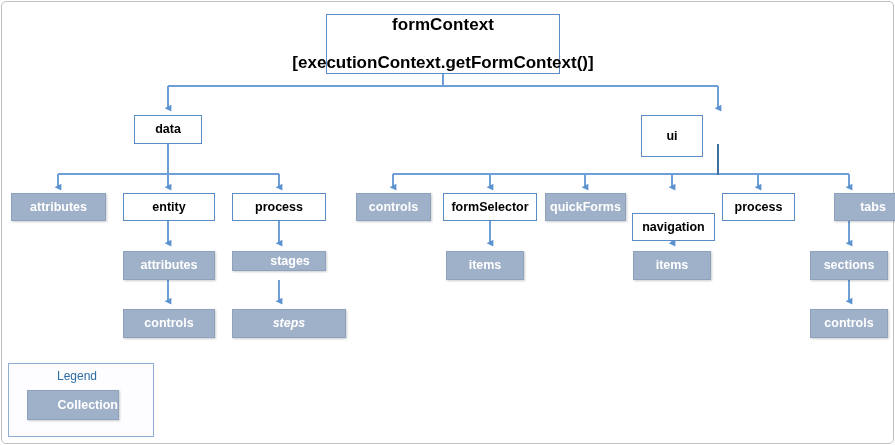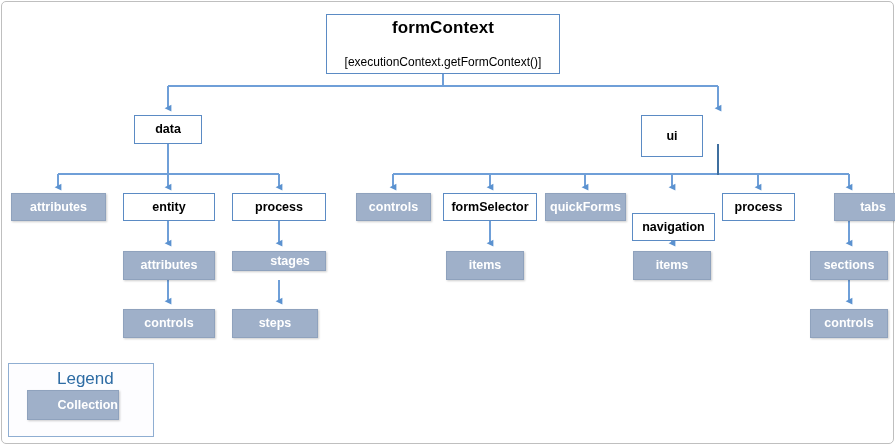--- a/index.html
+++ b/index.html
@@ -68,39 +68,39 @@
     flex-direction:column;
     justify-content:center;
   }
   .root-title{
     font-size:17px;
     font-weight:bold;
     color:#000000;
     letter-spacing:0.1px;
   }
   .root-sub{
-    font-size:12px;
-    font-weight:normal;
+    font-size:17px;
+    font-weight:bold;
     color:#000000;
     margin-top:18px;
   }
 
   
   #legend-box{
     position:absolute;
     left:8px;top:363px;
     width:146px;height:74px;
     background:#fdfdff;
     border:1px solid #8faed2;
     box-sizing:border-box;
     z-index:3;
   }
   #legend-title{
     position:absolute;left:8px;top:5px;
-    font-size:17px;
+    font-size:12px;
     color:#2e6ca4;
     font-weight:normal;
     padding-left:40px;
   }
   #legend-swatch{
     position:absolute;left:18px;top:26px;
     width:92px;height:30px;
     background:#9fb0c9;
     border:1px solid #8fa2bd;
     box-shadow:1px 1px 2px rgba(0,0,0,0.20);
@@ -232,21 +232,21 @@
   </div>
 
   <div class="node collection" style="left:810px;top:251px;width:78px;height:29px;">
     <span>sections</span>
   </div>
 
   <div class="node collection" style="left:123px;top:309px;width:92px;height:29px;">
     <span>controls</span>
   </div>
 
-  <div class="node collection" style="left:232px;top:309px;width:86px;height:29px;">
+  <div class="node collection" style="left:232px;top:309px;width:114px;height:29px;font-style:italic;">
     <span>steps</span>
   </div>
 
   <div class="node collection" style="left:810px;top:309px;width:78px;height:29px;">
     <span>controls</span>
   </div>
 
   <div id="legend-box">
     <div id="legend-title">Legend</div>
     <div id="legend-swatch">

